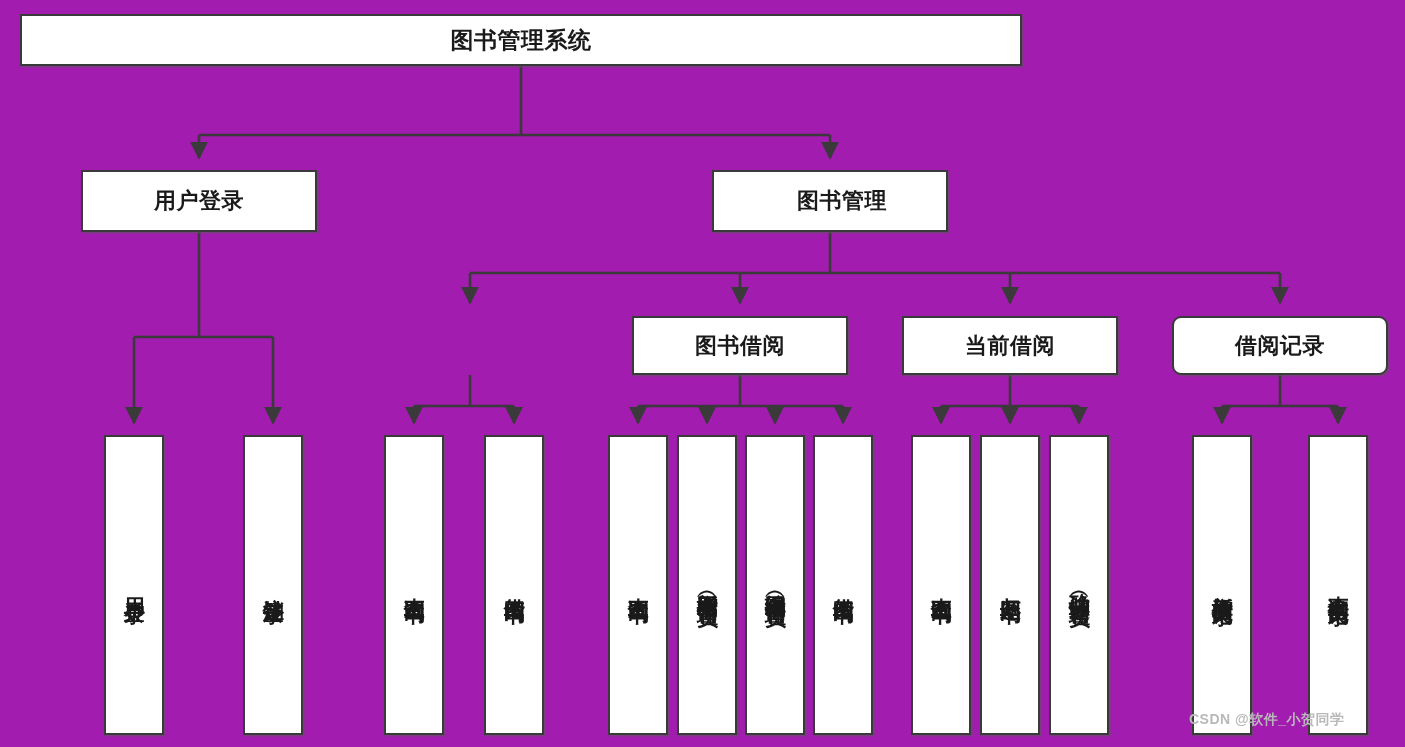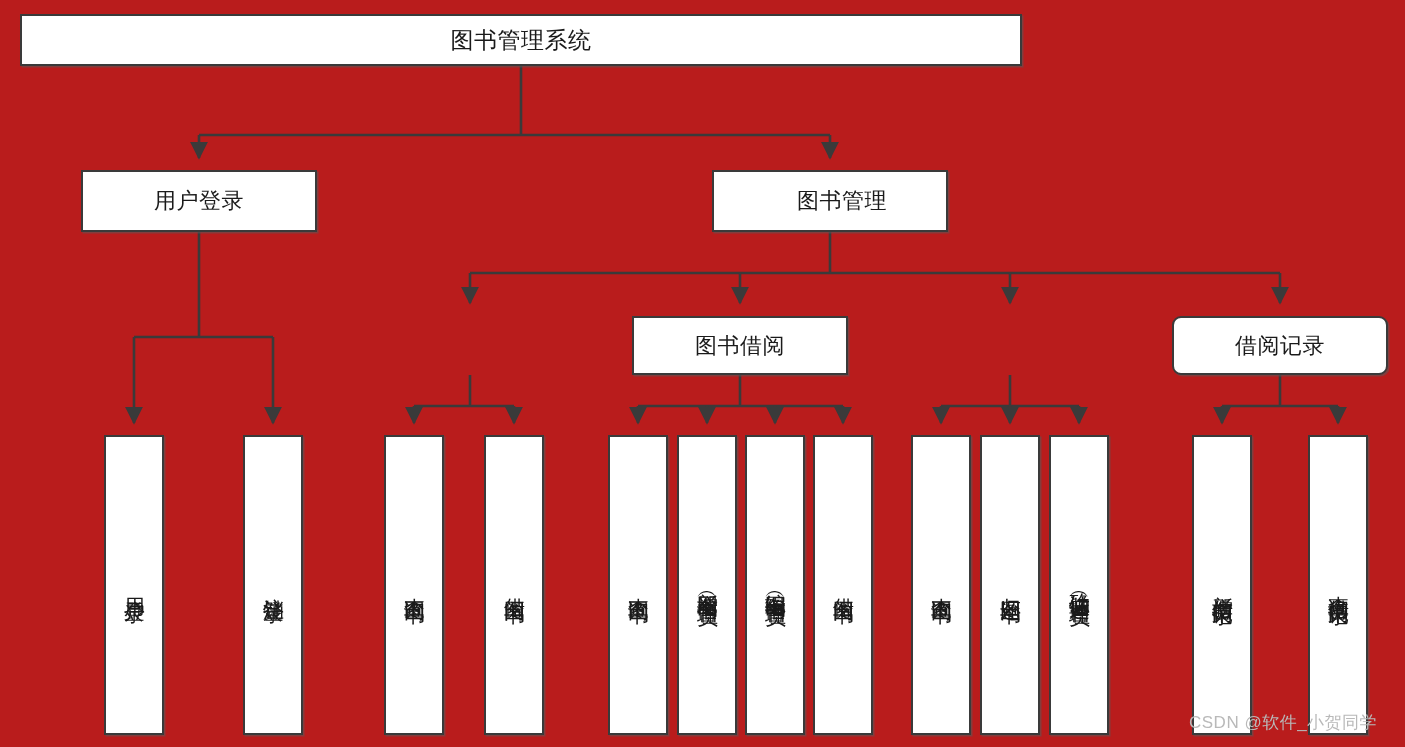--- a/index.html
+++ b/index.html
@@ -4,23 +4,24 @@
 <style>
   html, body {
     margin: 0;
     padding: 0;
     background: #ffffff;
   }
   #canvas {
     position: relative;
     width: 1405px;
     height: 747px;
-    background: #b91c1c;
+    background: #a21caf;
     font-family: "Liberation Sans", "DejaVu Sans", sans-serif;
     overflow: hidden;
+    font-weight: bold;
   }
   #edges {
     position: absolute;
     left: 0;
     top: 0;
     width: 1405px;
     height: 747px;
     pointer-events: none;
   }
   .node {
@@ -54,21 +55,21 @@
     text-orientation: upright;
     font-size: 21px;
     line-height: 1.18;
     letter-spacing: 2px;
     white-space: nowrap;
   }
   #watermark {
     position: absolute;
     left: 1189px;
     top: 711px;
-    font-size: 17px;
+    font-size: 14px;
     color: #b9b9b9;
     letter-spacing: 0.5px;
     white-space: nowrap;
     user-select: none;
   }
 </style>
 </head>
 <body>
 
 <div id="canvas">
@@ -133,20 +134,23 @@
 
   <div class="node horiz" style="left:712px; top:170px; width:236px; height:62px;padding-left:24px;">
     <span class="label">图书管理</span>
   </div>
 
 
   <div class="node horiz" style="left:632px; top:316px; width:216px; height:59px;">
     <span class="label">图书借阅</span>
   </div>
 
+  <div class="node horiz" style="left:902px; top:316px; width:216px; height:59px;">
+    <span class="label">当前借阅</span>
+  </div>
 
   <div class="node horiz" style="left:1172px; top:316px; width:216px; height:59px;border-radius:9px;">
     <span class="label">借阅记录</span>
   </div>
 
   <div class="node vert" style="left:104px; top:435px; width:60px; height:300px;">
     <span class="label">用户登录</span>
   </div>
 
   <div class="node vert" style="left:243px; top:435px; width:60px; height:300px;">

